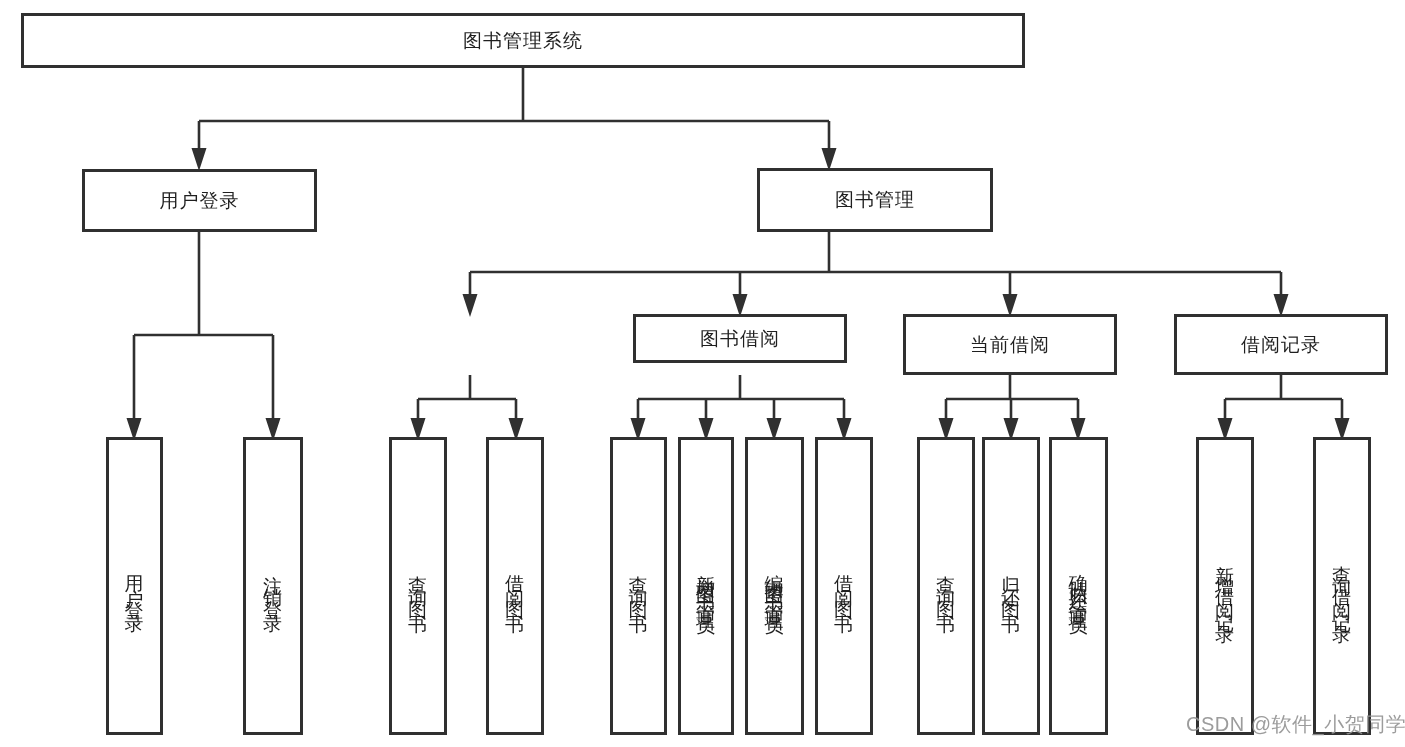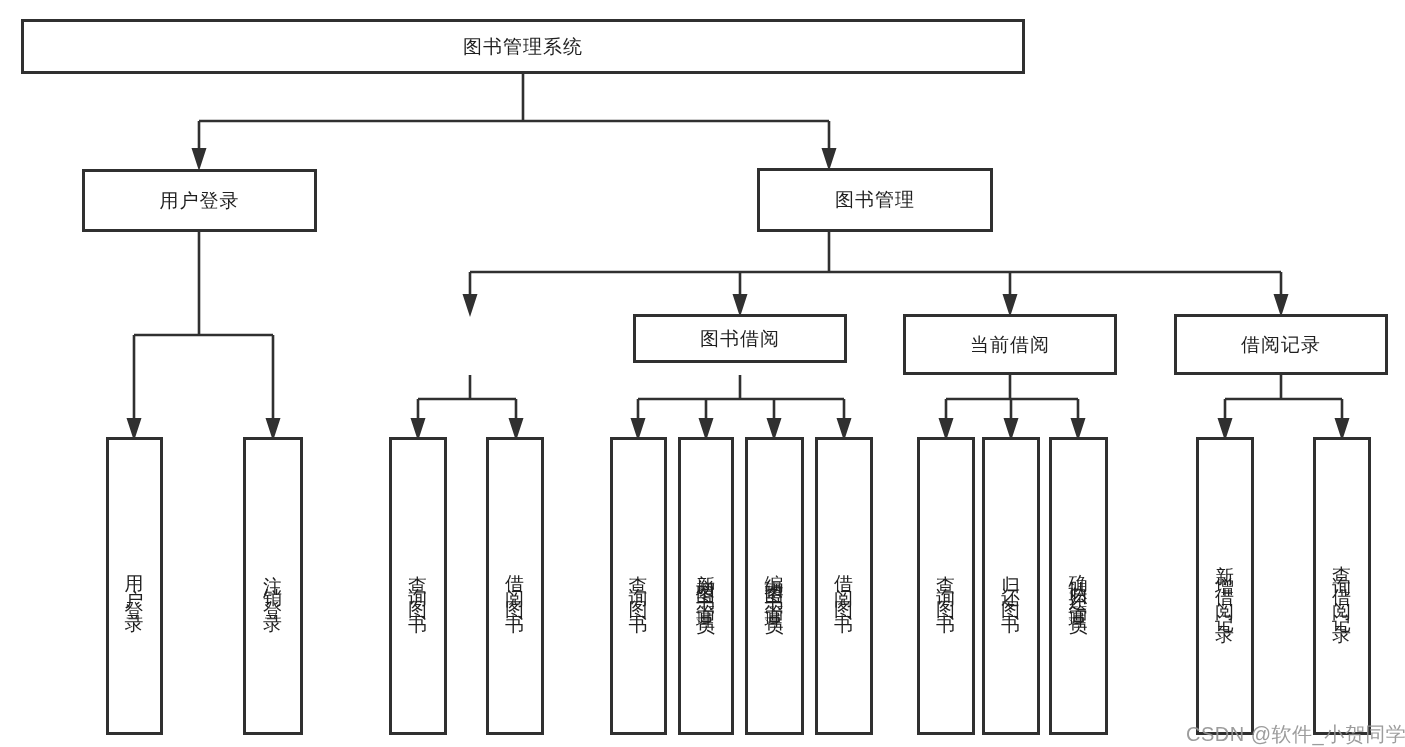--- a/index.html
+++ b/index.html
@@ -44,21 +44,20 @@
   }
   #watermark {
     position: absolute;
     left: 1186px;
     top: 711px;
     font-size: 20px;
     letter-spacing: 0.5px;
     white-space: nowrap;
     z-index: 5;
     color: rgba(148,148,148,0.92);
-    margin-top: 10px;
   }
 </style>
 </head>
 <body>
 
 <div id="stage">
 
   <svg id="connectors" viewBox="0 0 1405 747" xmlns="http://www.w3.org/2000/svg">
     <g stroke="#303030" stroke-width="2.6" fill="none">
       <path d="M523 68V121 M199 121H829 M199 121V150 M829 121V150
@@ -76,21 +75,21 @@
                M126.5 418H141.5L134 441Z M265.5 418H280.5L273 441Z
                M410.5 418H425.5L418 441Z M508.5 418H523.5L516 441Z
                M630.5 418H645.5L638 441Z M698.5 418H713.5L706 441Z
                M766.5 418H781.5L774 441Z M836.5 418H851.5L844 441Z
                M938.5 418H953.5L946 441Z M1003.5 418H1018.5L1011 441Z
                M1070.5 418H1085.5L1078 441Z M1217.5 418H1232.5L1225 441Z
                M1334.5 418H1349.5L1342 441Z"></path>
     </g>
   </svg>
 
-  <div class="box" style="left:21px; top:19px; width:1004px; height:55px;">图书管理系统</div>
+  <div class="box" style="left:21px; top:13px; width:1004px; height:55px;">图书管理系统</div>
 
   <div class="box" style="left:82px; top:169px; width:235px; height:63px;">用户登录</div>
   <div class="box" style="left:712px; top:168px; width:236px; height:64px;margin-left:45px;">图书管理</div>
 
   <div class="box" style="left:633px; top:314px; width:214px; height:49px;">图书借阅</div>
   <div class="box" style="left:1174px; top:314px; width:214px; height:61px;">借阅记录</div>
   <div class="box" style="left:903px; top:314px; width:214px; height:61px;">当前借阅</div>
 
   <div class="box leaf" style="left:106px; top:437px; width:57px; height:298px;">
     <span class="vtext">用户登录</span>

